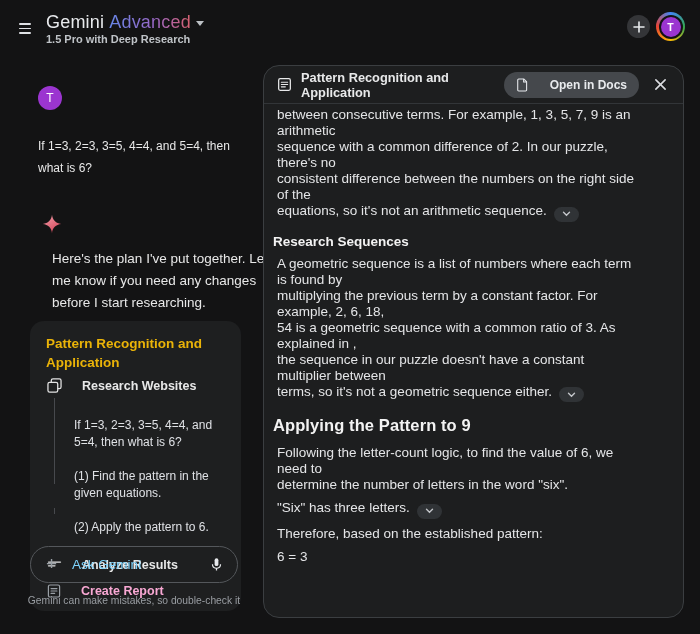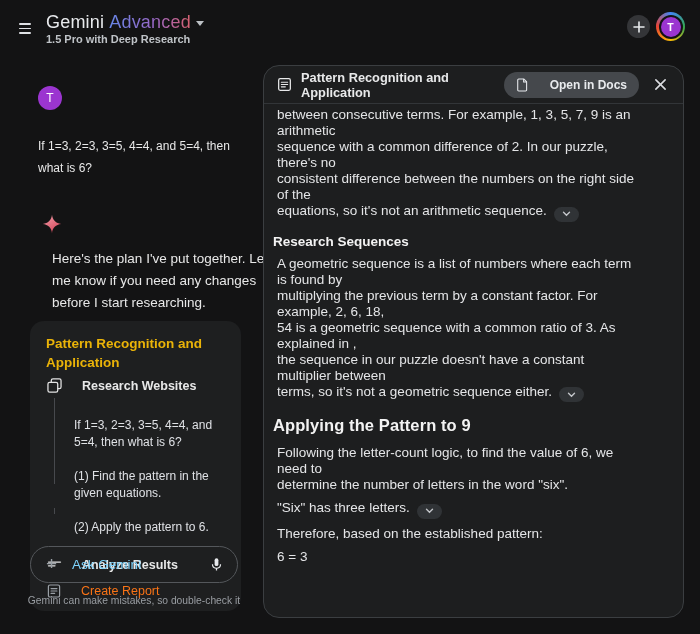--- a/index.html
+++ b/index.html
@@ -41,21 +41,21 @@
 
   
   .plan-card { left:30px; top:321px; width:211px; background:#1e1f20; border-radius:14px; padding:13px 16px 12px; }
   .card-title { font-size:13.5px; font-weight:bold; line-height:19px; white-space:pre-line; color:#eab308; }
   .steps { margin-top:5px; position:relative; }
   .vline { position:absolute; left:8px; width:1px; background:#47494d; }
   .vline1 { top:21px; height:86px; }
   .vline2 { top:131px; height:6px; }
   .step-row { display:flex; align-items:center; gap:19px; position:relative; }
   .step-row .lbl { font-size:12.5px; font-weight:bold; color:#e8e8e8; }
-  .step-row.dim .lbl { color:#f97316; font-weight:normal; }
+  .step-row.dim .lbl { color:#f9a8d4; font-weight:bold; }
   .step-details { margin:6px 0 3px 28px; font-size:12px; line-height:17px; color:#dfe1e5; white-space:pre-line; }
   .row-gap { height:10px; }
 
   
   .ask-pill { left:30px; top:546px; width:208px; height:37px; border:1px solid #54575b; border-radius:19px; display:flex; align-items:center; padding:0 13px 0 15px; cursor:text; }
   .ask-plus { color:#9aa0a6; font-size:19px; font-weight:normal; line-height:1; margin-top:-2px; }
   .ask-placeholder { font-size:13.5px; color:#7dd3fc; margin-left:15px; flex:1; }
   .disclaimer { left:14px; top:595px; width:240px; text-align:center; font-size:10.3px; color:#999da2; }
 
   

